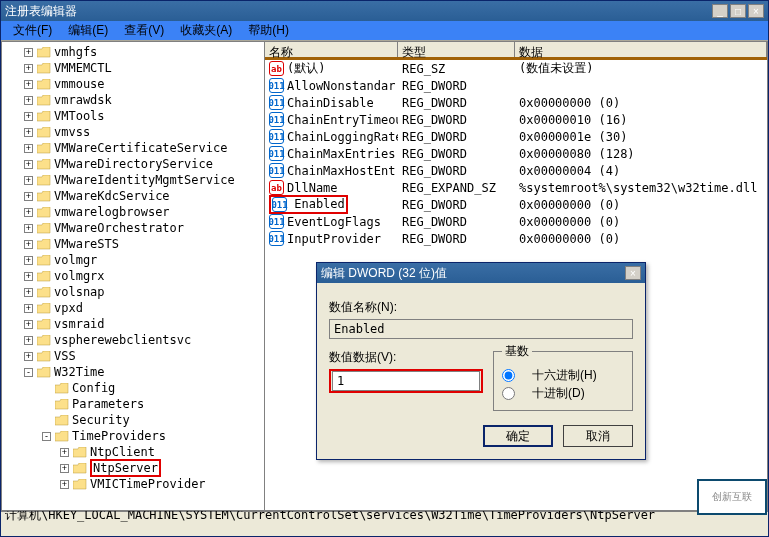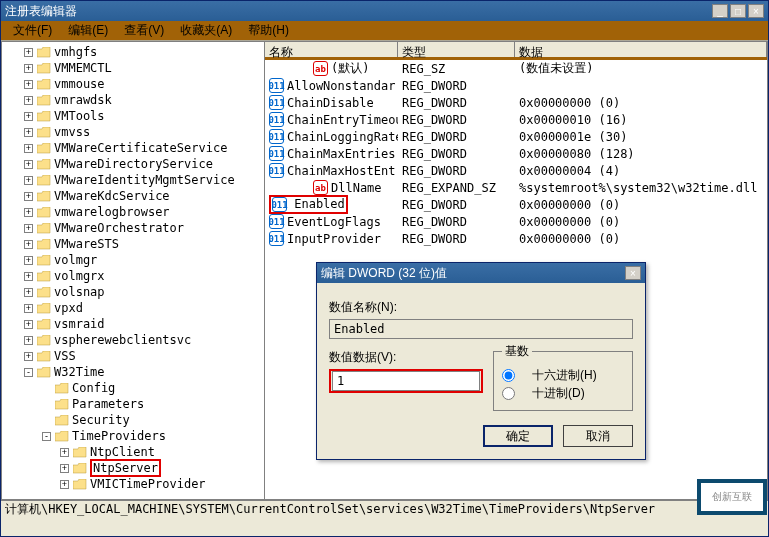--- a/index.html
+++ b/index.html
@@ -2,21 +2,21 @@
 <html><head>
 <meta charset="utf-8">
 <style>
 * { box-sizing: border-box; margin: 0; padding: 0; }
 body { font-family: "SimSun", "MS Sans Serif", sans-serif; font-size: 12px; background: #fff; overflow: hidden; width: 769px; height: 537px; position: relative; }
 .window { width: 769px; height: 537px; background: #ece9d8; border: 1px solid #0a246a; display: flex; flex-direction: column; }
 .titlebar { background: linear-gradient(#3a6ea5, #2a5e95); color: #fff; height: 20px; display: flex; align-items: center; padding: 0 4px; font-size: 12px; }
 .titlebar .title { flex: 1; }
 .winbtns { display: flex; gap: 2px; }
 .winbtn { width: 16px; height: 14px; background: #d4d0c8; border: 1px solid #808080; display: flex; align-items: center; justify-content: center; font-size: 10px; font-family: Arial; }
-.menubar { background: #a16207; height: 20px; display: flex; align-items: center; padding: 0 4px; border-bottom: 1px solid #aca899; }
+.menubar { background: #3b82f6; height: 20px; display: flex; align-items: center; padding: 0 4px; border-bottom: 1px solid #aca899; }
 .menuitem { padding: 2px 8px; cursor: pointer; }
 .content { flex: 1; display: flex; background: #fff; border: 1px solid #808080; margin: 0; position: relative; }
 .treepanel { width: 263px; border-right: 1px solid #808080; overflow: auto; background: #fff; }
 .listpanel { flex: 1; display: flex; flex-direction: column; overflow: hidden; }
 .listheader { display: flex; background: #ece9d8; border-bottom: 3px solid #a16207; height: 18px; }
 .listheader .col { border-right: 1px solid #808080; padding: 2px 4px; font-size: 12px; background: #ece9d8; }
 .col-name { width: 133px; }
 .col-type { width: 117px; }
 .col-data { flex: 1; }
 .listbody { flex: 1; overflow: auto; background: #fff; }
@@ -25,40 +25,40 @@
 .row .cell:nth-child(1) { width: 133px; display: flex; align-items: center; gap: 3px; }
 .row .cell:nth-child(2) { width: 117px; }
 .row .cell:nth-child(3) { flex: 1; }
 .tree { padding: 2px 0; }
 .tree-node { display: flex; align-items: center; height: 16px; font-size: 12px; font-family: Consolas, monospace; white-space: nowrap; }
 .expander { width: 9px; height: 9px; border: 1px solid #808080; display: inline-flex; align-items: center; justify-content: center; font-size: 9px; line-height: 9px; font-family: Arial; margin-right: 4px; background: #fff; }
 .folder-icon { width: 14px; height: 11px; display: inline-block; margin-right: 3px; }
 .folder-icon svg { display: block; }
 .tree-label { }
 .hl-red { border: 2px solid #e00000; padding: 0 1px; }
-.statusbar { height: 36px; background: #ece9d8; border-top: 1px solid #808080; display: flex; align-items: flex-start; padding: 0 4px; font-size: 12px; font-family: Consolas, monospace; }
+.statusbar { height: 14px; background: #ece9d8; border-top: 1px solid #808080; display: flex; align-items: flex-end; padding: 12px 4px; font-size: 12px; font-family: Consolas, monospace; }
 .valicon { width: 15px; height: 15px; display: inline-flex; align-items: center; justify-content: center; font-size: 9px; font-weight: bold; }
-.valicon.str { color: #d00; background: #fff; border: 1px solid #d00; border-radius: 3px; margin-left: 44px; }
+.valicon.str { color: #d00; background: #fff; border: 1px solid #d00; border-radius: 3px; }
 .valicon.bin { color: #0066cc; background: #fff; border: 1px solid #0066cc; border-radius: 3px; }
 .dialog { position: absolute; left: 316px; top: 262px; width: 330px; background: #ece9d8; border: 1px solid #0a246a; box-shadow: 2px 2px 4px rgba(0,0,0,0.3); }
 .dialog .titlebar { background: linear-gradient(#3a6ea5, #2a5e95); }
 .dialog-body { padding: 10px 12px 12px 12px; }
 .dlg-label { font-size: 12px; margin-bottom: 3px; margin-top: 6px; }
 .dlg-input { width: 100%; height: 20px; background: #fff; border: 1px solid #808080; padding: 2px 4px; font-size: 12px; font-family: Consolas, monospace; }
 .dlg-input.ro { background: #ece9d8; }
 .dlg-row { display: flex; gap: 10px; margin-top: 4px; align-items: flex-start; }
 .dlg-left { flex: 1; }
 .fieldset { border: 1px solid #808080; padding: 6px 8px 8px 8px; width: 140px; }
 .fieldset legend { font-size: 12px; padding: 0 3px; }
 .radio { display: flex; align-items: center; gap: 17px; height: 18px; font-size: 12px; }
 .radio input { margin: 0; }
 .dlg-btns { display: flex; gap: 10px; justify-content: flex-end; margin-top: 14px; }
 .dlg-btn { width: 70px; height: 22px; background: #ece9d8; border: 1px solid #404040; font-size: 12px; }
 .dlg-btn.default { border: 2px solid #0a246a; }
-.watermark { position: absolute; right: 2px; bottom: 22px; width: 70px; height: 36px; background: #fff; border: 4px solid #0c4a6e; display: flex; align-items: center; justify-content: center; font-size: 10px; color: #888; }
+.watermark { position: absolute; right: 2px; bottom: 22px; width: 70px; height: 36px; background: #fff; border: 2px solid #0c4a6e; display: flex; align-items: center; justify-content: center; font-size: 10px; color: #888; }
 .indent1 { padding-left: 22px; }
 .indent2 { padding-left: 40px; }
 .indent3 { padding-left: 58px; }
 </style>
 </head>
 <body>
 
 <div class="window">
   <div class="titlebar">
     <span class="title">注册表编辑器</span>

